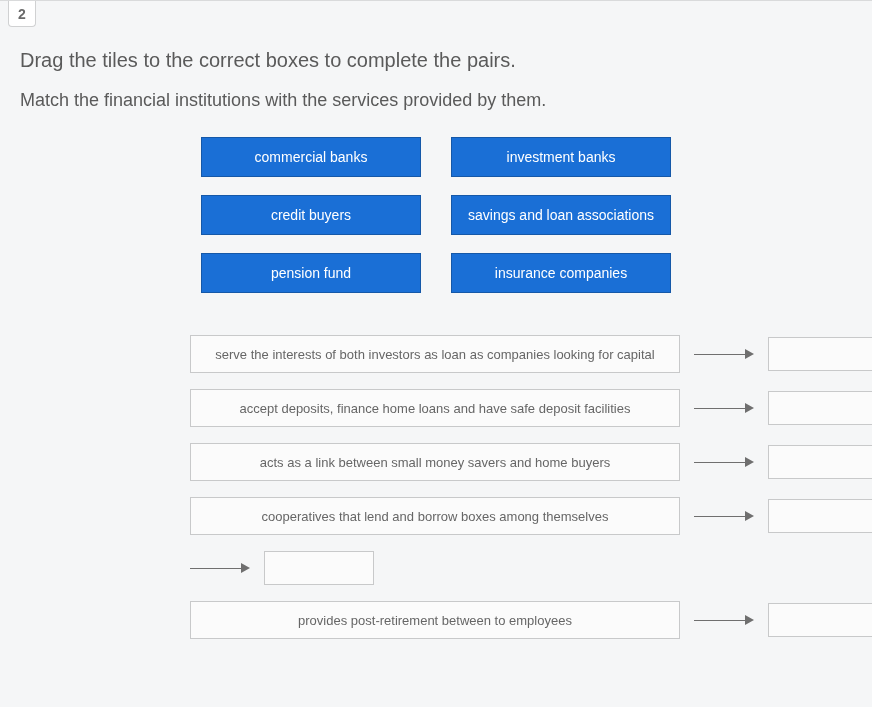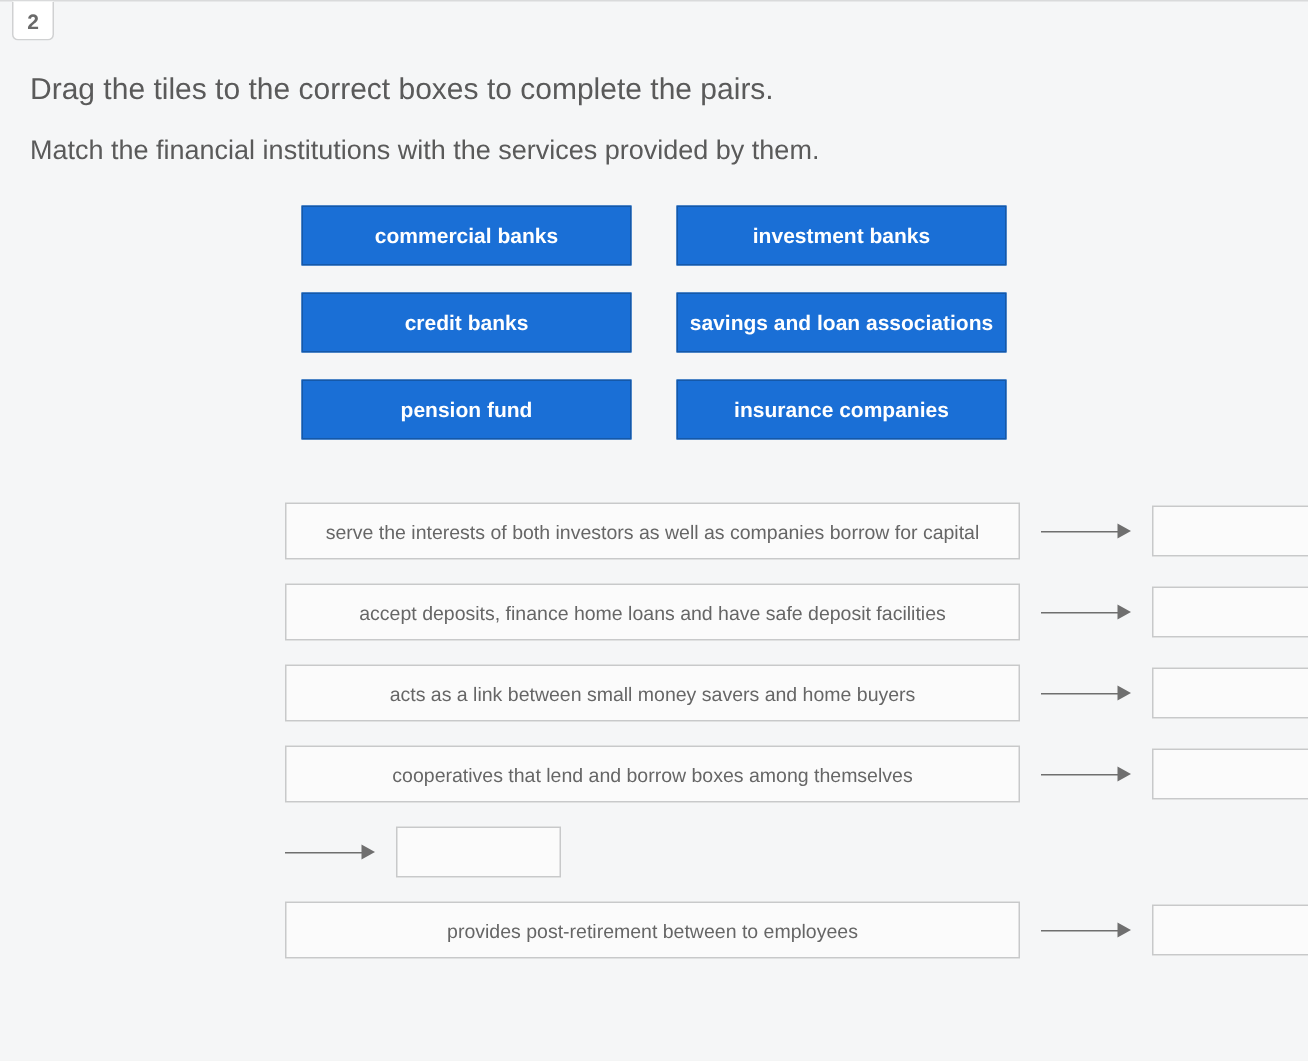--- a/index.html
+++ b/index.html
@@ -41,21 +41,20 @@
   .instr { font-size: 20px; color: #5a5a5a; margin-bottom: 18px; }
   .prompt { font-size: 18px; color: #5a5a5a; margin-bottom: 26px; }
 
   .tile-grid {
     display: grid;
     grid-template-columns: 220px 220px;
     grid-auto-rows: 40px;
     gap: 18px 30px;
     justify-content: center;
     margin-bottom: 42px;
-    font-weight: bold;
   }
   .tile {
     background: #1a6fd6;
     color: #ffffff;
     border: 1px solid #1558a8;
     display: flex;
     align-items: center;
     justify-content: center;
     font-size: 14px;
     cursor: grab;
@@ -122,30 +121,30 @@
   </div>
 
   <div class="content">
 
     <p class="instr">Drag the tiles to the correct boxes to complete the pairs.</p>
     <p class="prompt">Match the financial institutions with the services provided by them.</p>
 
     <div class="tile-grid">
       <div class="tile">commercial banks</div>
       <div class="tile">investment banks</div>
-      <div class="tile">credit banks</div>
+      <div class="tile">credit buyers</div>
       <div class="tile">savings and loan associations</div>
       <div class="tile">pension fund</div>
       <div class="tile">insurance companies</div>
     </div>
 
     <div class="match-area">
 
       <div class="match-row">
-        <div class="desc-box">serve the interests of both investors as well as companies borrow for capital</div>
+        <div class="desc-box">serve the interests of both investors as loan as companies looking for capital</div>
         <div class="arrow"></div>
         <div class="drop-box"></div>
       </div>
 
       <div class="match-row">
         <div class="desc-box">accept deposits, finance home loans and have safe deposit facilities</div>
         <div class="arrow"></div>
         <div class="drop-box"></div>
       </div>
 

